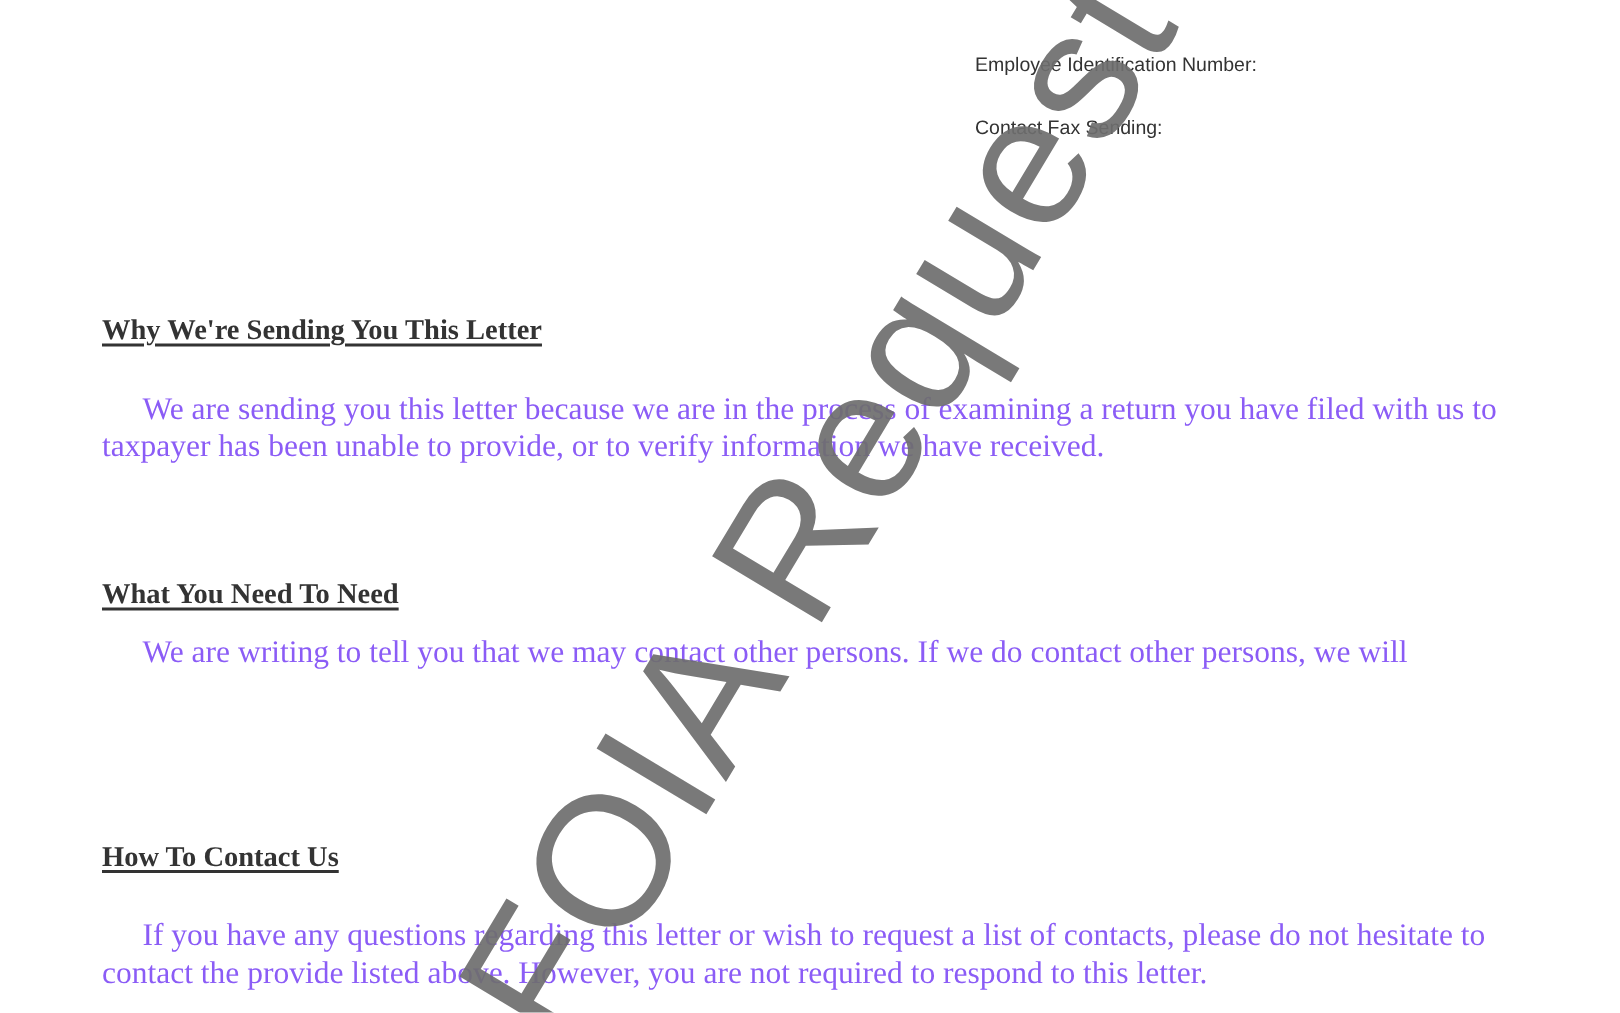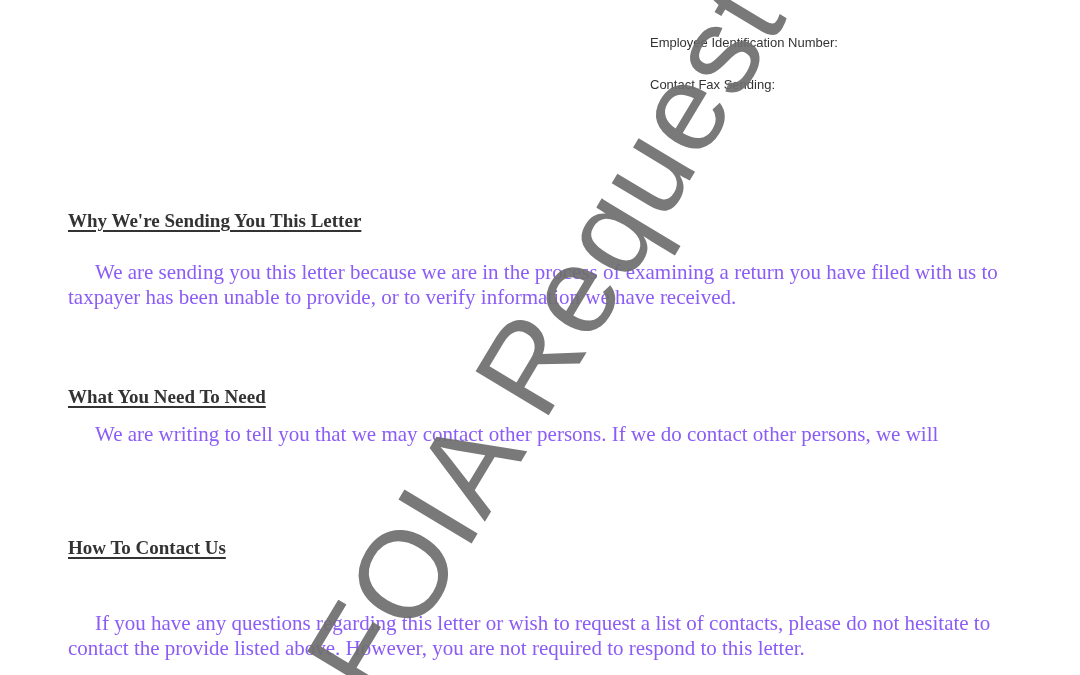--- a/index.html
+++ b/index.html
@@ -59,21 +59,21 @@
     .pline {
       display: block;
       white-space: nowrap;
     }
     .indent { padding-left: 27px; }
     .bold { font-weight: normal; }
     #heading-1 { top: 210px; }
     #para-1 { top: 260px; }
     #heading-2 { top: 386px; }
     #para-2 { top: 422px; }
-    #heading-3 { top: 537px; }
+    #heading-3 { top: 561px; }
     #para-3 { top: 611px; }
     .watermark {
       position: absolute;
       left: 545px;
       top: 338px;
       transform: translate(-50%, -50%) rotate(-59deg);
       font-family: "Liberation Sans", sans-serif;
       font-size: 124px;
       color: #6e6e6e;
       opacity: 0.92;

